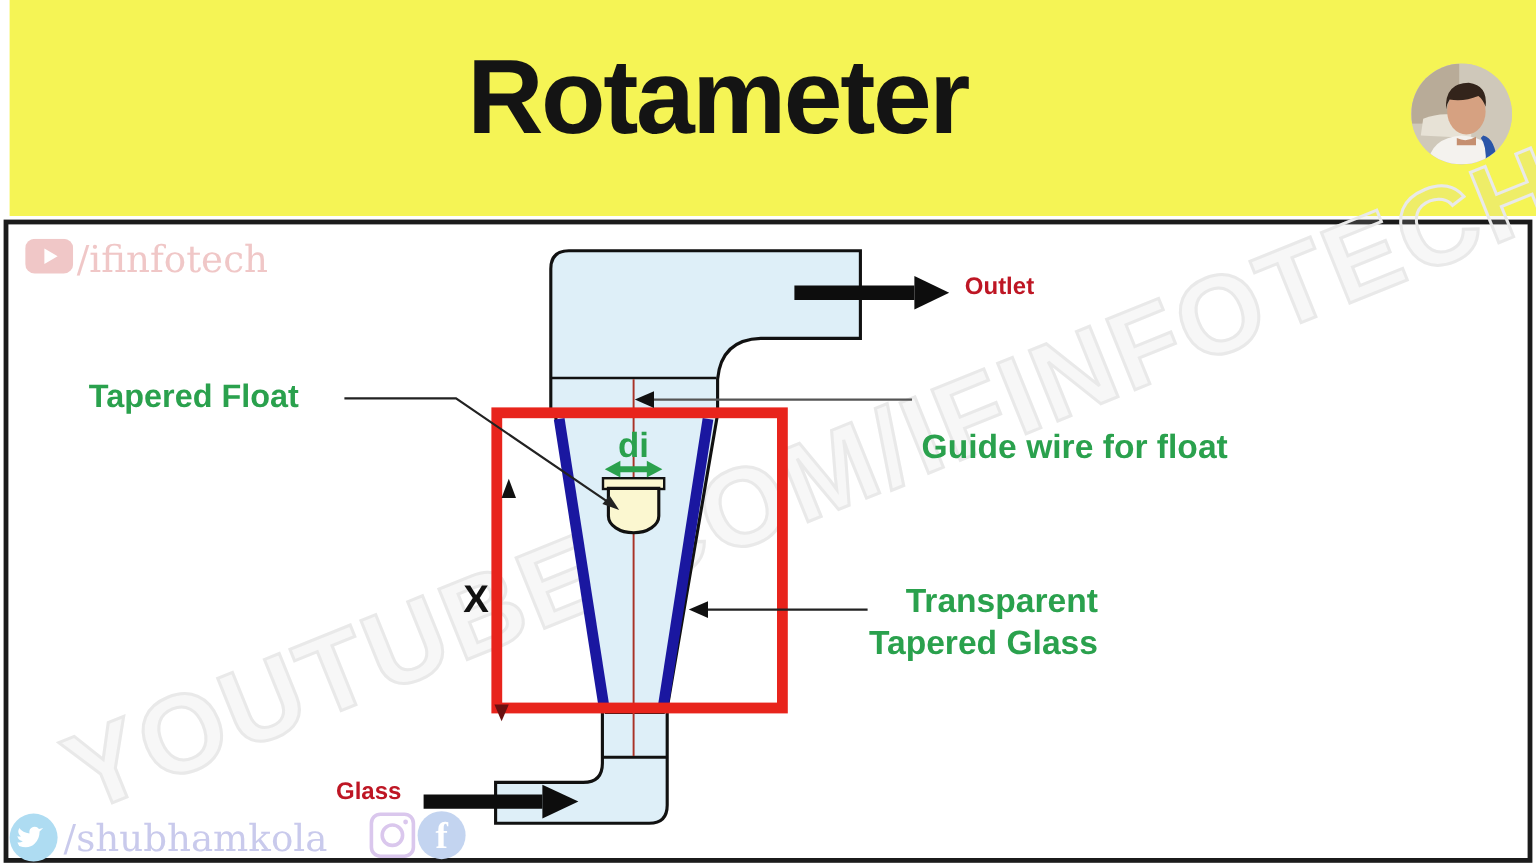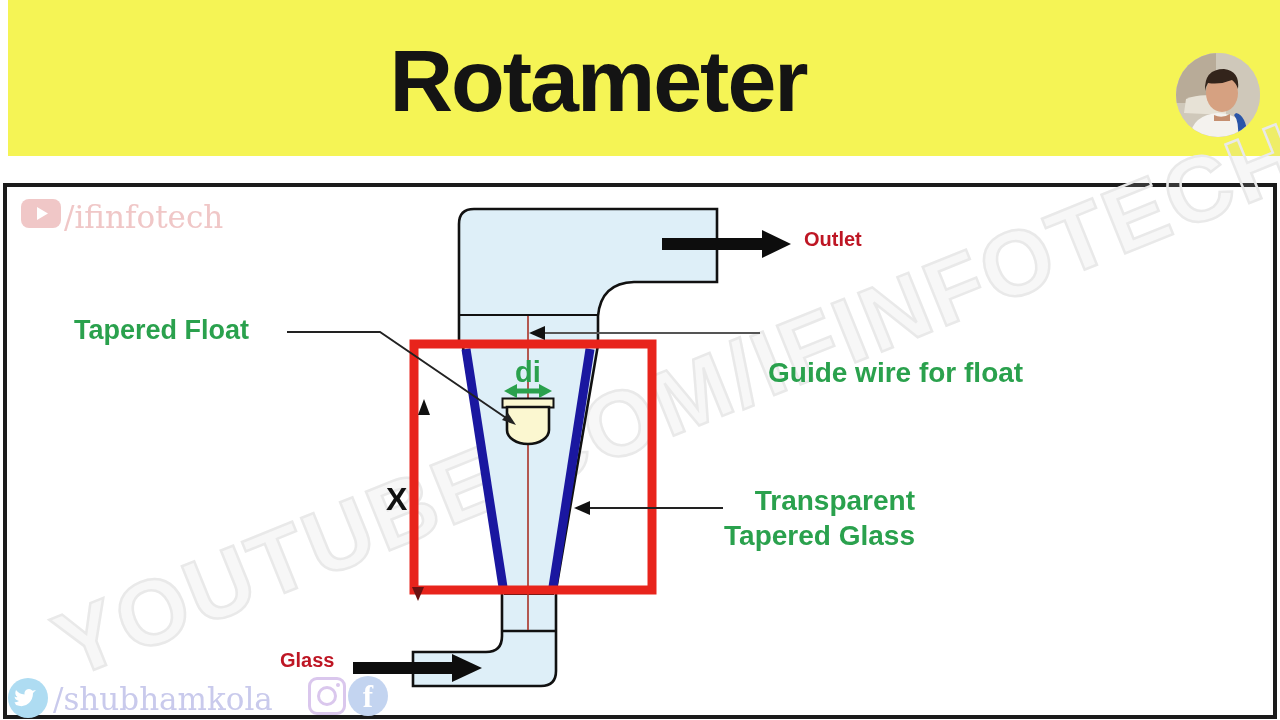--- a/index.html
+++ b/index.html
@@ -1,21 +1,21 @@
 <!DOCTYPE html>
 <html><head>
 <meta charset="utf-8">
 <style>
   html,body{margin:0;padding:0;}
   body{
     width:1280px;height:720px;position:relative;overflow:hidden;
     background:#ffffff;font-family:"Liberation Sans",sans-serif;
   }
   
-  .banner{position:absolute;left:8px;top:0;right:0;height:156px;background:#F5F455;}
+  .banner{position:absolute;left:8px;top:0;right:0;height:180px;background:#F5F455;}
   .title{
     position:absolute;left:0;top:30px;width:1180px;text-align:center;
     font-size:88px;font-weight:bold;color:#141414;letter-spacing:-2px;
   }
   .avatar{
     position:absolute;left:1168px;top:53px;width:84px;height:84px;border-radius:50%;
     overflow:hidden;background:#cfc8ba;
   }
   
   .content{

